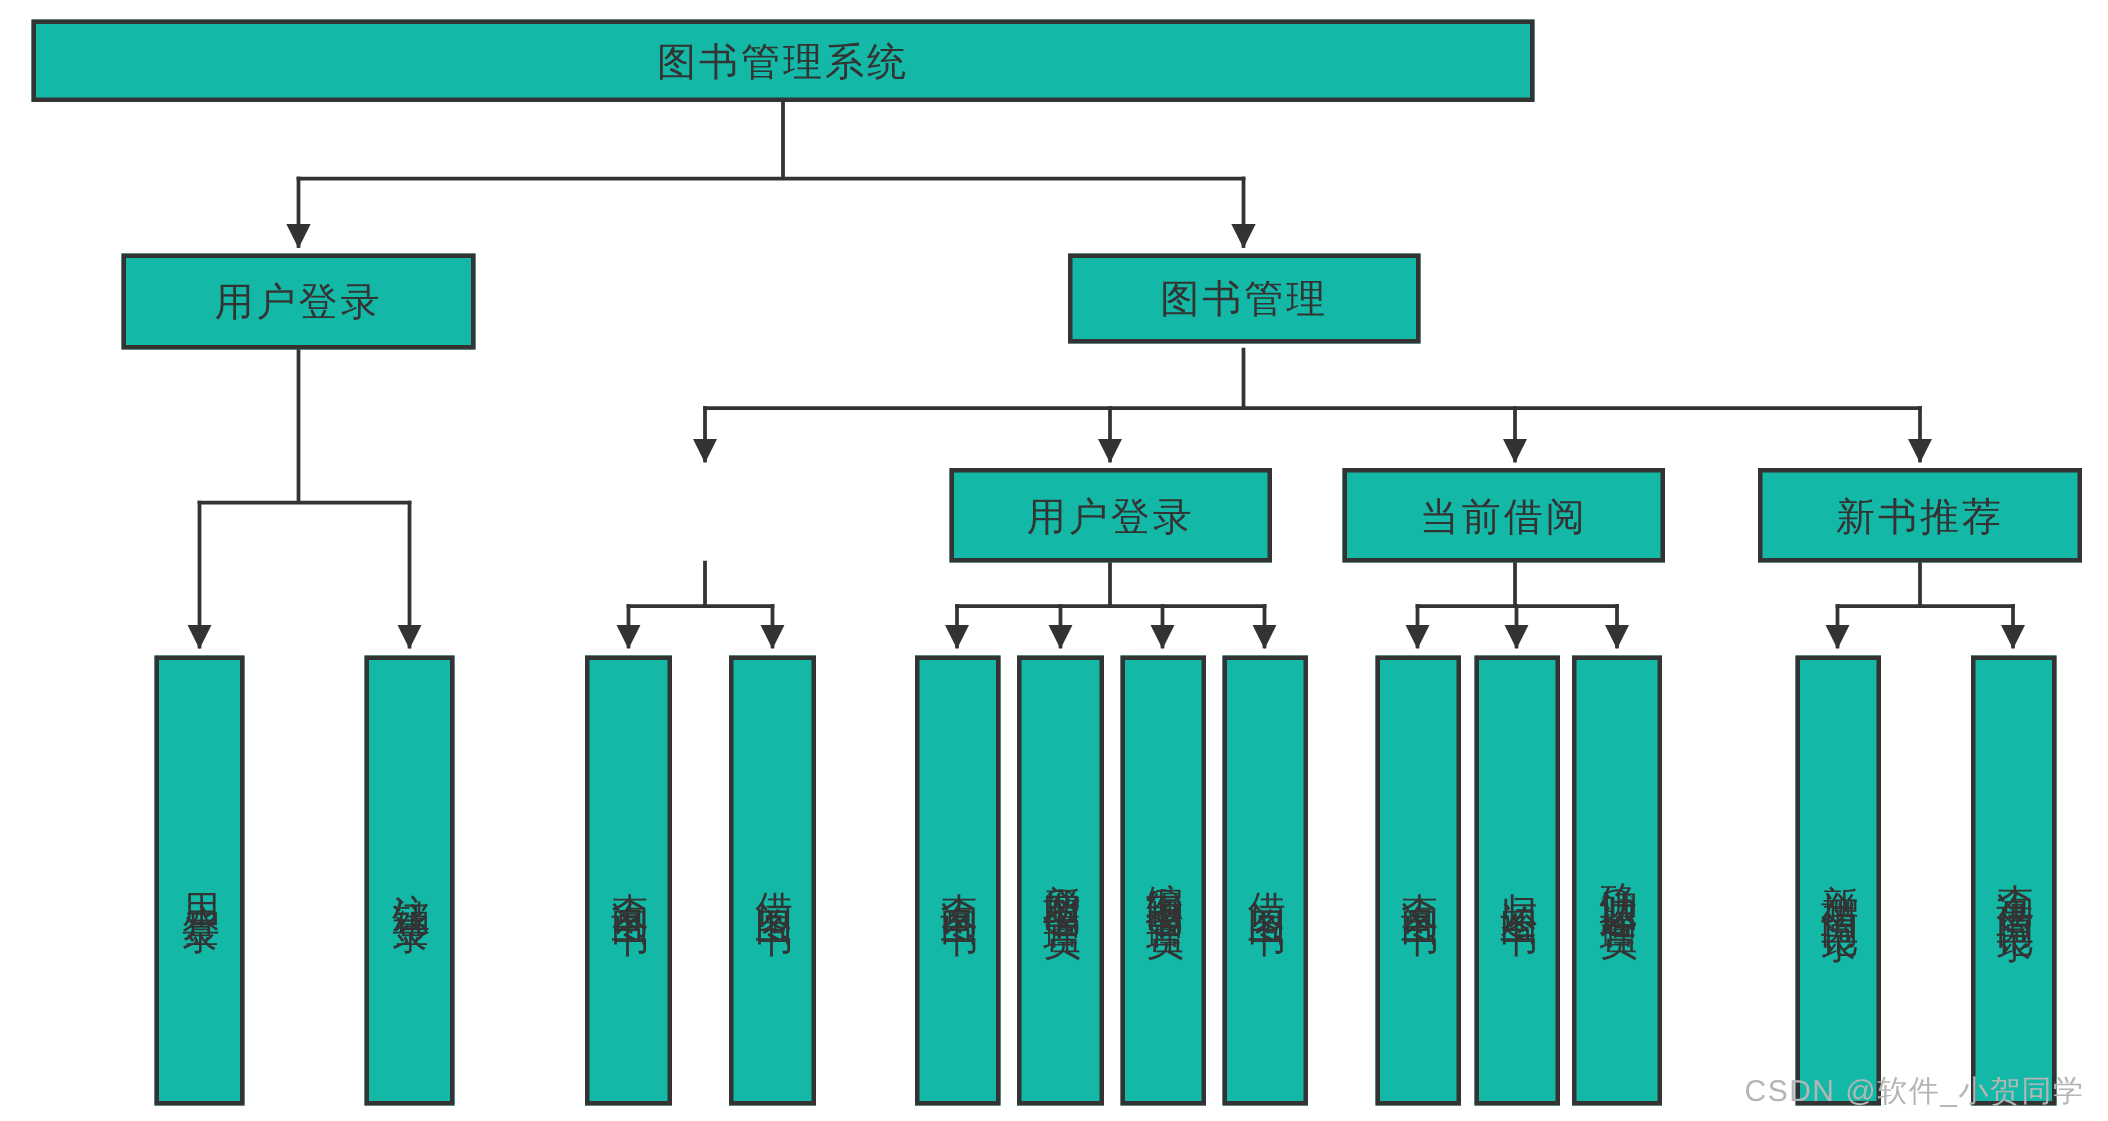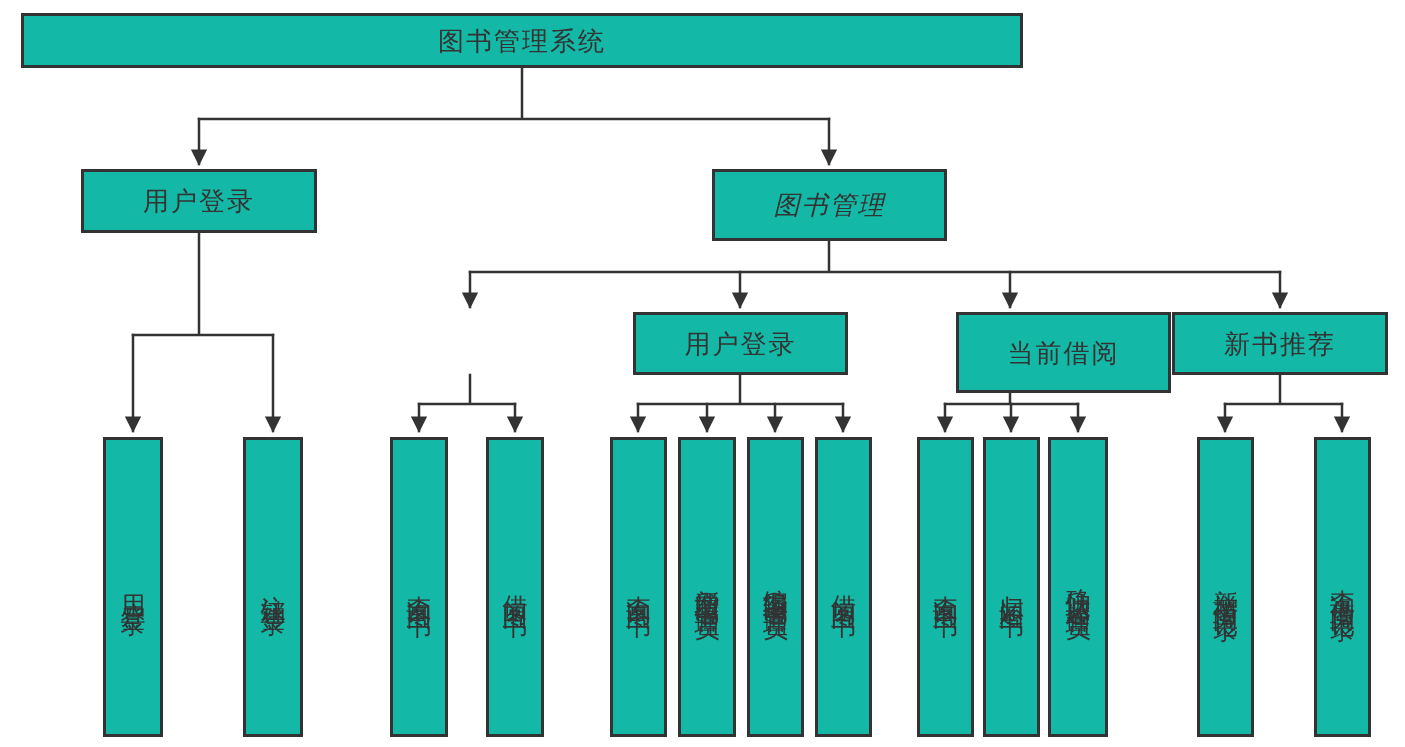--- a/index.html
+++ b/index.html
@@ -41,25 +41,25 @@
     writing-mode: vertical-rl;
     text-orientation: mixed;
     font-size: 25px;
     letter-spacing: 6px;
     white-space: normal;
   }
   
   .n-root   { left: 21px;   top: 13px;  width: 1002px; height: 55px; }
   
   .n-l2a    { left: 81px;   top: 169px; width: 236px;  height: 64px; }
-  .n-l2b    { left: 712px;  top: 169px; width: 235px;  height: 72px; font-style: italic; }
+  .n-l2b    { left: 712px;  top: 169px; width: 235px;  height: 60px; }
   
   .n-l3a    { left: 362px;  top: 312px; width: 215px;  height: 63px; }
   .n-l3b    { left: 633px;  top: 312px; width: 215px;  height: 63px; }
-  .n-l3c    { left: 956px;  top: 312px; width: 215px;  height: 81px; }
+  .n-l3c    { left: 895px;  top: 312px; width: 215px;  height: 63px; }
   .n-l3d    { left: 1172px; top: 312px; width: 216px;  height: 63px; }
   
   .leaf     { top: 437px; height: 300px; }
   .lf-00    { left: 103px;  width: 60px; }
   .lf-01    { left: 243px;  width: 60px; }
   .lf-100   { left: 390px;  width: 58px; }
   .lf-101   { left: 486px;  width: 58px; }
   .lf-110   { left: 610px;  width: 57px; }
   .lf-111   { left: 678px;  width: 58px; letter-spacing: 4px; }
   .lf-112   { left: 747px;  width: 57px; letter-spacing: 4px; }
@@ -163,14 +163,15 @@
   <div class="node leaf lf-112">编辑图书（管理员）</div>
   <div class="node leaf lf-113">借阅图书</div>
 
   <div class="node leaf lf-120">查询图书</div>
   <div class="node leaf lf-121">归还图书</div>
   <div class="node leaf lf-122">确认归还（管理员）</div>
 
   <div class="node leaf lf-130">新增借阅记录</div>
   <div class="node leaf lf-131">查询借阅记录</div>
 
+  <div class="watermark">CSDN @软件_小贺同学</div>
 
 </div>
 
 </body></html>

